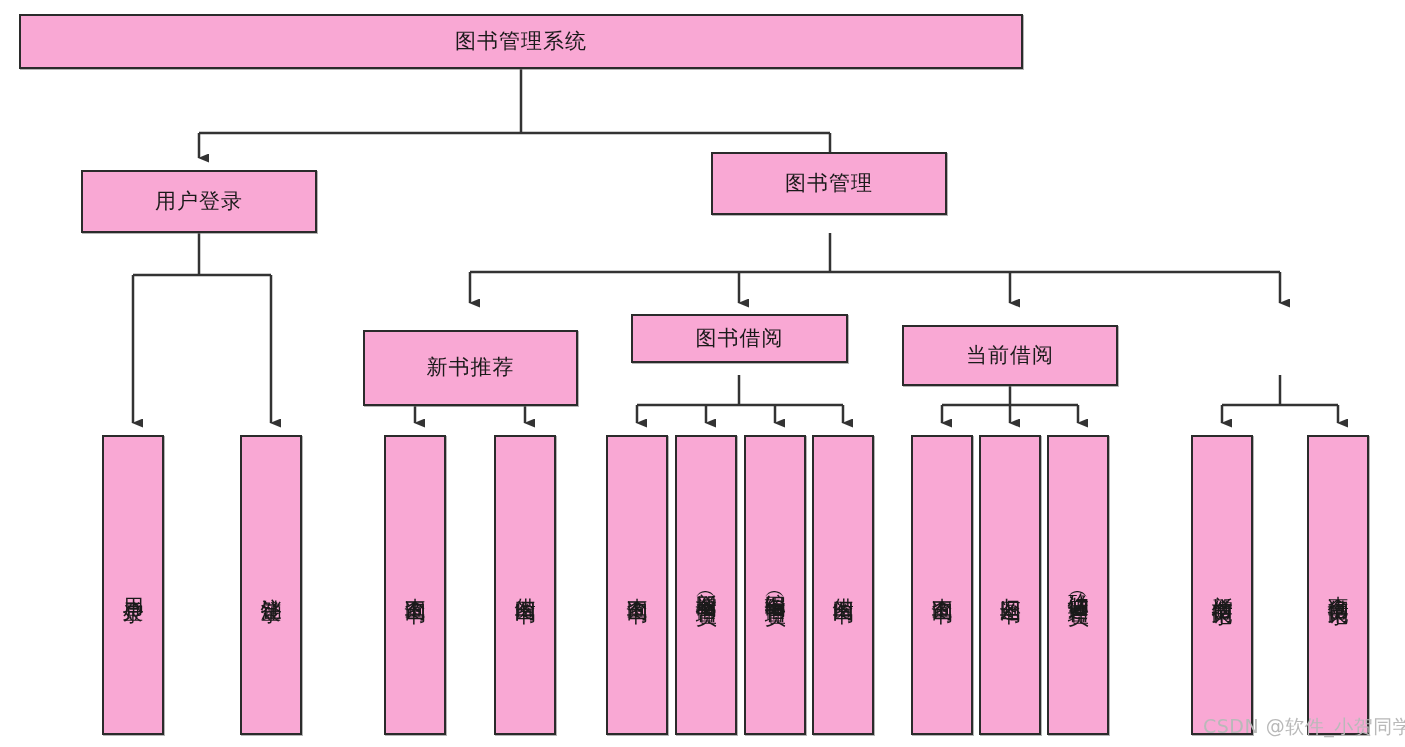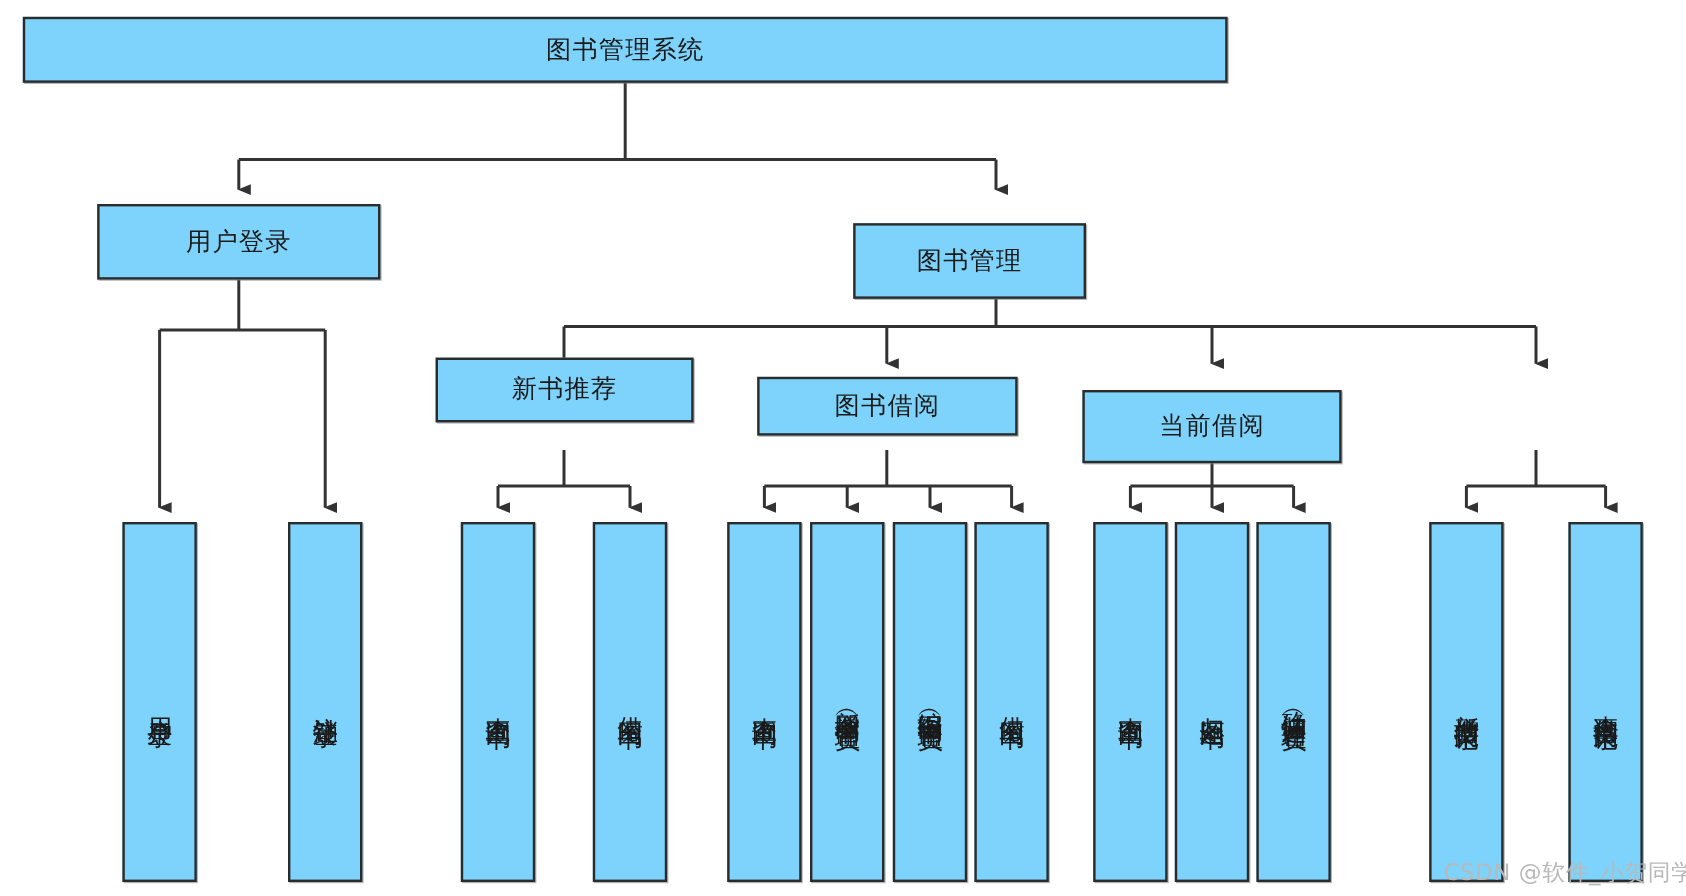--- a/index.html
+++ b/index.html
@@ -17,21 +17,21 @@
   #diagram-root {
     position: absolute;
     left: 0;
     top: 0;
     width: 1405px;
     height: 747px;
   }
   .node-box {
     position: absolute;
     box-sizing: border-box;
-    background: #7dd3fc;
+    background: #f9a8d4;
     border: 2px solid #2b2b2b;
     box-shadow: 1px 1px 0 0 rgba(120,120,120,0.55);
     display: flex;
     align-items: center;
     justify-content: center;
   }
   .node-label-h {
     font-size: 21px;
     color: #1a1a1a;
     letter-spacing: 1px;
@@ -122,25 +122,25 @@
   </svg>
 
   <div class="node-box" style="left:19px; top:14px; width:1004px; height:55px;">
     <span class="node-label-h">图书管理系统</span>
   </div>
 
   <div class="node-box" style="left:81px; top:170px; width:236px; height:63px;">
     <span class="node-label-h">用户登录</span>
   </div>
 
-  <div class="node-box" style="left:711px; top:186px; width:194px; height:63px;">
+  <div class="node-box" style="left:711px; top:152px; width:236px; height:63px;">
     <span class="node-label-h">图书管理</span>
   </div>
 
-  <div class="node-box" style="left:363px; top:298px; width:215px; height:54px;">
+  <div class="node-box" style="left:363px; top:330px; width:215px; height:76px;">
     <span class="node-label-h">新书推荐</span>
   </div>
 
   <div class="node-box" style="left:631px; top:314px; width:217px; height:49px;">
     <span class="node-label-h">图书借阅</span>
   </div>
 
   <div class="node-box" style="left:902px; top:325px; width:216px; height:61px;">
     <span class="node-label-h">当前借阅</span>
   </div>

